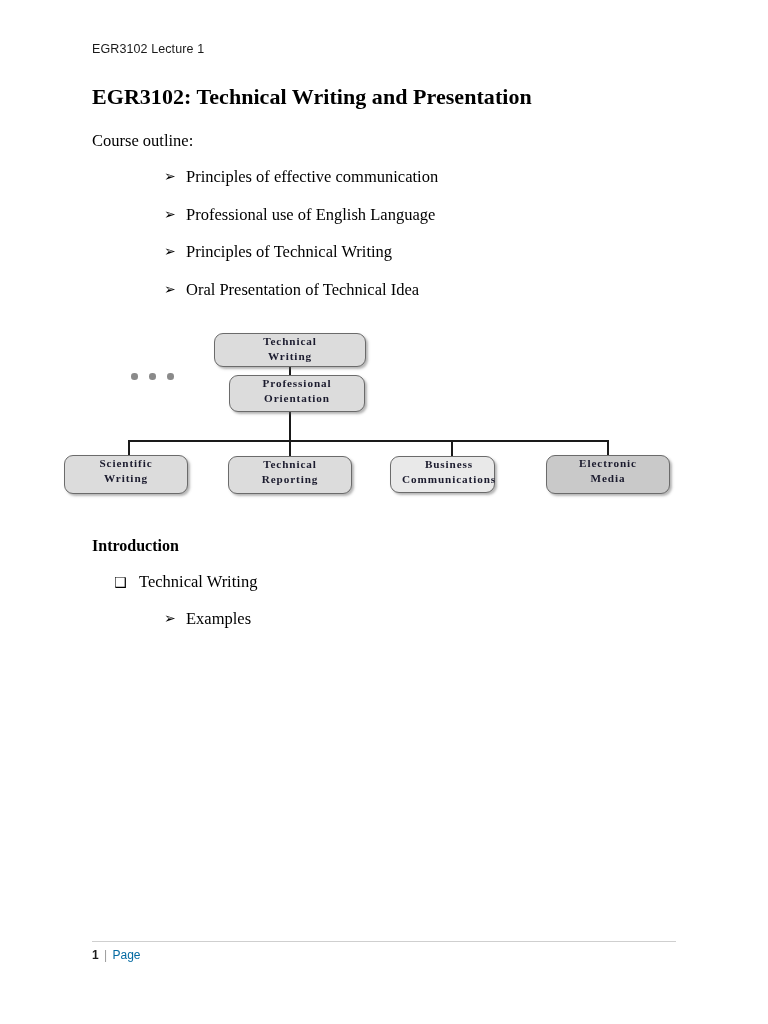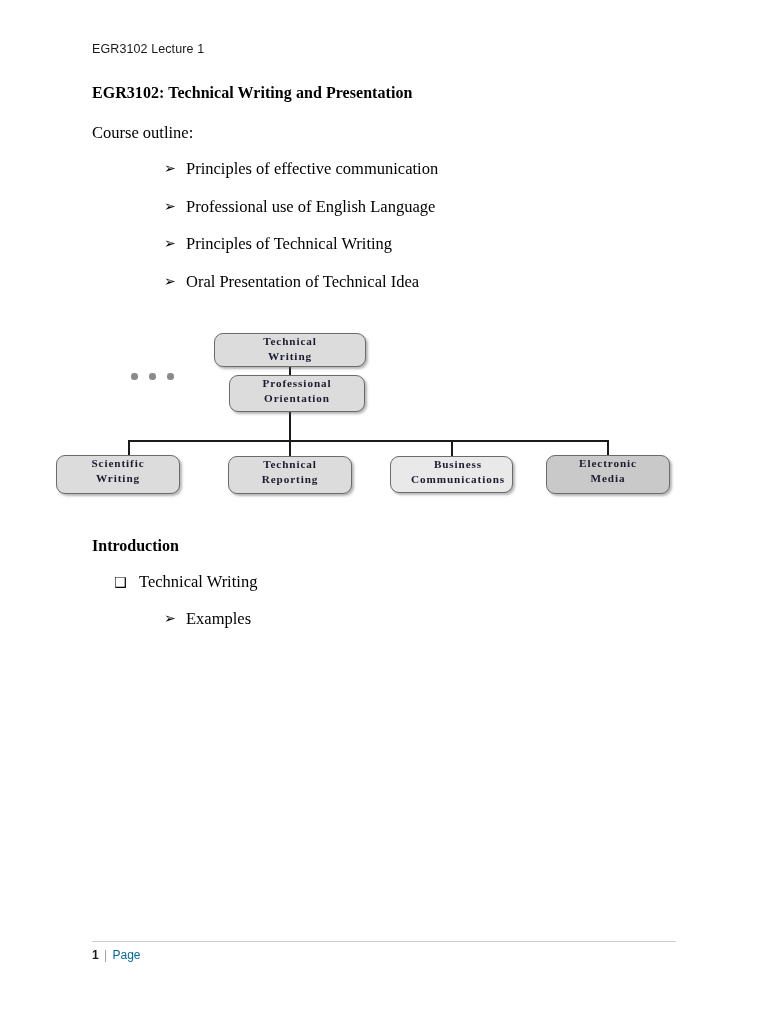--- a/index.html
+++ b/index.html
@@ -31,21 +31,21 @@
 
   
   .doc-body {
     position: absolute;
     top: 84px;
     left: 92px;
     width: 584px;
   }
 
   .doc-title {
-    font-size: 16px;
+    font-size: 22px;
     font-weight: bold;
     letter-spacing: 0.05px;
     margin: 0 0 21px 0;
   }
 
   .course-outline-label {
     font-size: 16.5px;
     margin: 0 0 16px 0;
   }
 
@@ -236,35 +236,35 @@
     </span>
   </div>
 
   <div class="node" style="left:229px; top:55px; width:136px; height:37px;">
     <span>
       <span>Professional</span><br>
       <span>Orientation</span>
     </span>
   </div>
 
-  <div class="node" style="left:56px; top:135px; width:124px; height:39px;">
+  <div class="node" style="left:64px; top:135px; width:124px; height:39px;">
     <span>
       <span>Scientific</span><br>
       <span>Writing</span>
     </span>
   </div>
 
   <div class="node" style="left:228px; top:136px; width:124px; height:38px;">
     <span>
       <span>Technical</span><br>
       <span>Reporting</span>
     </span>
   </div>
 
-  <div class="node light" style="left:390px; top:136px; width:123px; height:37px;padding-left:13px;">
+  <div class="node light" style="left:390px; top:136px; width:105px; height:37px;padding-left:13px;">
     <span>
       <span>Business</span><br>
       <span>Communications</span>
     </span>
   </div>
 
   <div class="node dark" style="left:546px; top:135px; width:124px; height:39px;">
     <span>
       <span>Electronic</span><br>
       <span>Media</span>

